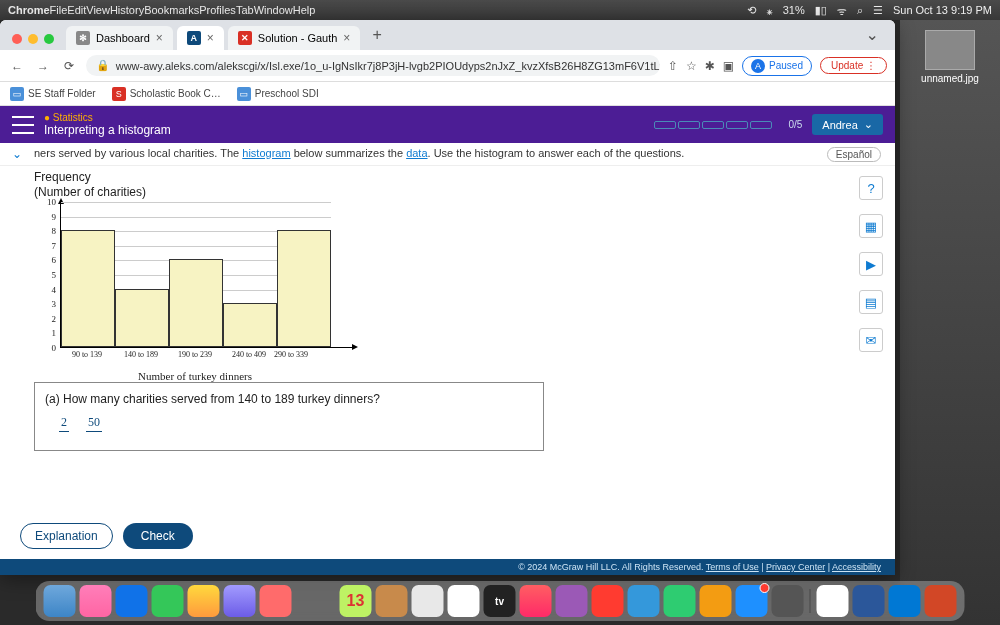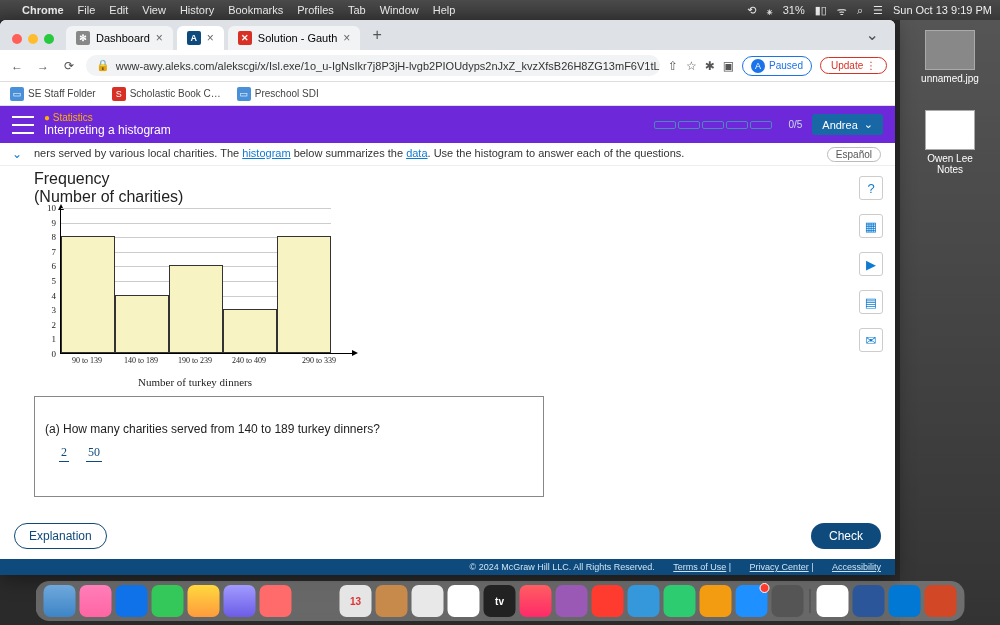--- a/index.html
+++ b/index.html
@@ -1,20 +1,20 @@
 <!DOCTYPE html>
 <html><head>
 <meta charset="utf-8">
 <style>
 * { margin:0; padding:0; box-sizing:border-box; font-family: -apple-system, BlinkMacSystemFont, Arial, sans-serif; }
 body { width:1000px; height:625px; background:#222; position:relative; overflow:hidden; }
 
 
 .menubar { height:20px; background:linear-gradient(#4a4a4a,#383838); color:#eee; font-size:11px; display:flex; align-items:center; padding:0 8px; }
-.menubar .left { display:flex; gap:14px; align-items:center; }
+.menubar .left { display:flex; align-items:center; }
 .menubar .right { margin-left:auto; display:flex; gap:10px; align-items:center; }
 .apple { font-size:13px; }
 
 
 .desktop { position:absolute; top:20px; left:0; right:0; bottom:0; background:#2a2a2a; }
 .wallpaper-right { position:absolute; right:0; top:0; width:100px; height:100%; background:linear-gradient(#555,#333); }
 .desk-icon { position:absolute; right:15px; width:70px; text-align:center; color:#fff; font-size:10px; }
 .desk-icon .thumb { width:50px; height:40px; background:#888; margin:0 auto 3px; border:1px solid #aaa; }
 
 
@@ -36,64 +36,64 @@
 .paused { border:1px solid #1a73e8; color:#1a73e8; border-radius:12px; padding:2px 8px; font-size:10px; display:flex; align-items:center; gap:4px; }
 .paused .av { width:14px; height:14px; border-radius:50%; background:#1a73e8; color:#fff; font-size:9px; display:flex; align-items:center; justify-content:center; }
 .update { border:1px solid #d93025; color:#d93025; border-radius:12px; padding:2px 10px; font-size:10px; }
 
 .bookmarks { height:24px; background:#fff; border-bottom:1px solid #e0e0e0; display:flex; align-items:center; padding:0 10px; gap:16px; font-size:10px; color:#444; }
 .bm { display:flex; align-items:center; gap:4px; }
 .bm .ic { width:14px; height:14px; display:inline-flex; align-items:center; justify-content:center; font-size:9px; color:#fff; border-radius:2px; }
 
 
 .aleks { flex:1; display:flex; flex-direction:column; overflow:hidden; }
-.aleks-header { background:#6d28d9; color:#fff; padding:6px 12px; display:flex; align-items:center; gap:10px; font-size:11px; }
+.aleks-header { background:#4c1d95; color:#fff; padding:6px 12px; display:flex; align-items:center; gap:10px; font-size:11px; }
 .hamburger { width:22px; height:18px; display:flex; flex-direction:column; justify-content:space-between; }
 .hamburger span { height:2px; background:#fff; }
 .ah-title .s1 { color:#ffb000; font-size:10px; }
 .progress { margin-left:auto; display:flex; gap:2px; }
 .pseg { width:22px; height:8px; border:1px solid #4a8ab8; border-radius:2px; }
 .pcount { font-size:10px; margin-left:6px; color:#cde; }
 .user-chip { background:#1968a6; border-radius:3px; padding:4px 10px; font-size:11px; display:flex; align-items:center; gap:6px; }
 
 .problem-row { background:#fff; padding:4px 14px 6px 34px; font-size:11px; color:#333; border-bottom:1px solid #eee; position:relative; }
 .problem-row .chev { position:absolute; left:12px; top:4px; color:#0e7bd1; font-size:12px; }
 .problem-row a { color:#0e7bd1; text-decoration:underline; }
 .esp { position:absolute; right:14px; top:4px; border:1px solid #bbb; border-radius:10px; padding:1px 8px; font-size:10px; color:#555; background:#fff; }
 
 .content { flex:1; background:#fff; position:relative; overflow:hidden; padding:4px 50px 0 34px; font-size:11px; color:#222; }
 
 
-.ylabel { font-family:Georgia,serif; font-size:16px; margin-bottom:2px; }
+.ylabel { font-family:Georgia,serif; font-size:12px; margin-bottom:2px; }
 .histwrap { position:relative; width:320px; height:170px; margin-top:2px; }
 .yaxis { position:absolute; left:0; top:0; bottom:24px; width:26px; }
 .ytick { position:absolute; right:4px; font-size:9px; font-family:Georgia,serif; transform:translateY(-50%); }
 .plot { position:absolute; left:26px; right:0; top:0; bottom:24px; border-left:1px solid #000; border-bottom:1px solid #000; }
 .plot::after { content:''; position:absolute; right:-4px; bottom:-3px; border-left:6px solid #000; border-top:3px solid transparent; border-bottom:3px solid transparent; }
 .plot::before { content:''; position:absolute; top:-4px; left:-3px; border-bottom:6px solid #000; border-left:3px solid transparent; border-right:3px solid transparent; }
 .grid { position:absolute; left:0; width:270px; height:0; border-top:1px solid #ccc; }
 .bar { position:absolute; bottom:0; width:54px; background:#f7f3c3; border:1px solid #333; }
 .xcat { position:absolute; bottom:0; left:26px; right:0; height:24px; }
 .xl { position:absolute; top:2px; width:54px; text-align:center; font-size:8px; font-family:Georgia,serif; }
 .xaxis-label { position:absolute; bottom:-10px; left:26px; width:270px; text-align:center; font-size:11px; font-family:Georgia,serif; }
 
 
-.qbox { border:1px solid #888; width:510px; margin-top:18px; padding:24px 10px; font-family:Georgia,serif; font-size:12px; line-height:1.4; }
+.qbox { border:1px solid #888; width:510px; margin-top:10px; padding:8px 10px; font-family:Georgia,serif; font-size:12px; line-height:1.4; }
 .qbox .ans { color:#0e4a7b; font-family:Georgia,serif; margin:6px 0 10px 14px; border-bottom:1px solid #0e4a7b; display:inline-block; padding:0 2px; }
 
 
 .sidetools { position:absolute; right:12px; top:10px; display:flex; flex-direction:column; gap:14px; }
 .st { width:24px; height:24px; border:1px solid #ccc; border-radius:3px; display:flex; align-items:center; justify-content:center; font-size:13px; color:#0e7bd1; background:#fff; }
 
 
-.actionrow { padding:10px 14px; background:#fff; display:flex; gap:10px;justify-content:space-between; }
+.actionrow { padding:10px 20px; background:#fff; display:flex; gap:10px; }
 .btn-exp { border:1px solid #0e4a7b; color:#0e4a7b; background:#fff; border-radius:16px; padding:5px 14px; font-size:12px; }
 .btn-check { background:#0e4a7b; color:#fff; border-radius:16px; padding:5px 18px; font-size:12px; border:none; }
 .copyright { background:#0e4a7b; color:#cde4f5; font-size:9px; text-align:right; padding:3px 14px; }
-.copyright a { color:#cde4f5; margin-left:16px; }
+.copyright a { color:#cde4f5; margin-left:0; }
 
 
 .dock { position:absolute; bottom:4px; left:50%; transform:translateX(-50%); background:rgba(220,220,220,.35); border-radius:14px; padding:4px 8px; display:flex; gap:4px; backdrop-filter:blur(4px); }
 .dock .app { width:32px; height:32px; border-radius:7px; position:relative; }
 .dock .sep { width:1px; background:rgba(0,0,0,.3); margin:4px 2px; }
 .badge { position:absolute; top:-2px; right:-2px; width:10px; height:10px; background:#ff3b30; border-radius:50%; border:1px solid #fff; }
 </style>
 </head>
 <body>
 
@@ -121,24 +121,20 @@
     <span>☰</span>
     <span>Sun Oct 13  9:19 PM</span>
   </div>
 </div>
 
 <div class="desktop">
   <div class="wallpaper-right"></div>
   <div class="desk-icon" style="top:10px">
     <div class="thumb"></div>
     <span>unnamed.jpg</span>
-  </div>
-  <div class="desk-icon" style="top:90px">
-    <div class="thumb" style="background:#fff"></div>
-    <span>Owen Lee Notes</span>
   </div>
 
   <div class="browser">
     <div class="tabstrip">
       <div class="traffic">
         <div class="tl r"></div>
         <div class="tl y"></div>
         <div class="tl g"></div>
       </div>
       <div class="tab">
@@ -268,21 +264,21 @@
               <div class="bar" style="left: 54px; height: 58.4px;"></div>
               <div class="bar" style="left: 108px; height: 87.6px;"></div>
               <div class="bar" style="left: 162px; height: 43.8px;"></div>
               <div class="bar" style="left: 216px; height: 116.8px;"></div>
             </div>
           <div class="xcat" id="xcat">
               <div class="xl" style="left: 0px;">90 to 139</div>
               <div class="xl" style="left: 54px;">140 to 189</div>
               <div class="xl" style="left: 108px;">190 to 239</div>
               <div class="xl" style="left: 162px;">240 to 409</div>
-              <div class="xl" style="left: 232px;">290 to 339</div>
+              <div class="xl" style="left: 204px;">290 to 339</div>
             </div>
           <div class="xaxis-label">Number of turkey dinners</div>
         </div>
 
         <div class="qbox">
           <div>(a) How many charities served from 140 to 189 turkey dinners?</div>
           <div class="ans">2</div>
           <div class="ans">50</div>
         </div>
       </div>
@@ -301,21 +297,21 @@
   </div>
 
   <div class="dock" id="dock">
       <div class="app" style="background: linear-gradient(rgb(111, 168, 220), rgb(61, 133, 198));"></div>
       <div class="app" style="background: linear-gradient(rgb(255, 126, 185), rgb(255, 101, 163));"></div>
       <div class="app" style="background: rgb(16, 114, 232);"></div>
       <div class="app" style="background: rgb(52, 199, 89);"></div>
       <div class="app" style="background: linear-gradient(rgb(255, 217, 61), rgb(255, 154, 61));"></div>
       <div class="app" style="background: linear-gradient(rgb(162, 155, 254), rgb(108, 92, 231));"></div>
       <div class="app" style="background: rgb(255, 107, 107);"></div>
-      <div class="app" style="background: #e5e5e5; display: flex; align-items: center; justify-content: center; font-size: 10px; color: rgb(221, 51, 51); font-weight: bold; margin-left: 44px;">13</div>
+      <div class="app" style="background: #bef264; display: flex; align-items: center; justify-content: center; font-size: 16px; color: rgb(221, 51, 51); font-weight: bold; margin-left: 44px;">13</div>
       <div class="app" style="background: rgb(200, 138, 75);"></div>
       <div class="app" style="background: rgb(232, 232, 232);"></div>
       <div class="app" style="background: rgb(255, 255, 255);"></div>
       <div class="app" style="background: rgb(34, 34, 34); display: flex; align-items: center; justify-content: center; font-size: 10px; color: rgb(255, 255, 255); font-weight: bold;">tv</div>
       <div class="app" style="background: linear-gradient(rgb(255, 94, 98), rgb(255, 42, 104));"></div>
       <div class="app" style="background: rgb(155, 89, 182);"></div>
       <div class="app" style="background: rgb(255, 59, 48);"></div>
       <div class="app" style="background: rgb(52, 152, 219);"></div>
       <div class="app" style="background: rgb(46, 204, 113);"></div>
       <div class="app" style="background: rgb(243, 156, 18);"></div>

